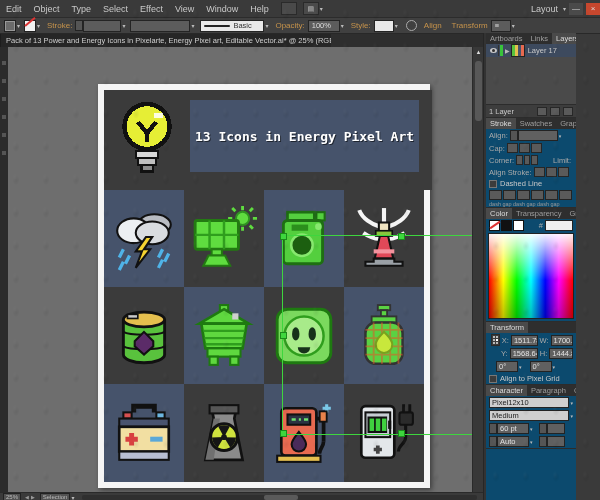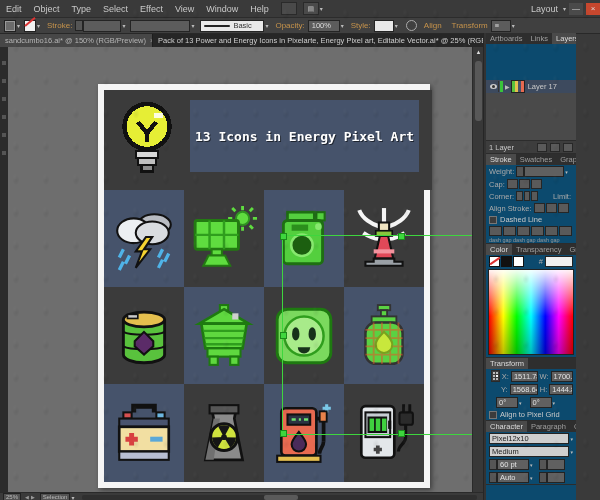--- a/index.html
+++ b/index.html
@@ -92,21 +92,21 @@
   .section{border-bottom:1px solid #2c2c2c;overflow:hidden;}
   .row{display:flex;align-items:center;padding:1px 3px;}
   .lab{color:#aaa;margin-right:2px;white-space:nowrap;}
   .fbox{background:#606060;border:1px solid #232323;color:#e2e2e2;height:9px;line-height:9px;
         padding:0 2px;white-space:nowrap;overflow:hidden;}
   .stepper{width:6px;height:9px;background:#555;border:1px solid #232323;color:#bbb;font-size:4px;
            display:flex;flex-direction:column;align-items:center;justify-content:center;line-height:3px;}
   .minibtn{width:9px;height:8px;background:#5a5a5a;border:1px solid #262626;margin-right:1px;}
   .ddz{font-size:5px;color:#bbb;margin-left:1px;}
   
-  .layerrow{display:flex;align-items:center;background:#3d4a5e;height:13px;padding:0 2px;margin-top:36px;}
+  .layerrow{display:flex;align-items:center;background:#3d4a5e;height:13px;padding:0 2px;}
   .eyebox{width:10px;height:11px;border-right:1px solid #333;display:flex;align-items:center;justify-content:center;}
   .eye{width:7px;height:5px;background:#ccc;border-radius:50%;position:relative;}
   .eye::after{content:"";position:absolute;left:2px;top:1px;width:3px;height:3px;background:#333;border-radius:50%;}
   .lcolor{width:3px;height:11px;background:#39c43a;margin:0 1px;}
   .ltri{font-size:6px;color:#bbb;margin:0 1px;}
   .lthumb{width:12px;height:11px;border:1px solid #222;margin-right:3px;
      background:linear-gradient(90deg,#59c23d 0 25%,#e5bf4e 0 50%,#46536b 0 75%,#e86a50 0);}
   .layers-space{height:47px;background:#4a4a4a;}
   .layers-foot{display:flex;align-items:center;height:12px;background:#3d3d3d;padding:0 3px;border-top:1px solid #2c2c2c;}
   .footico{width:8px;height:7px;background:#5a5a5a;border:1px solid #272727;margin-left:3px;}
@@ -187,24 +187,20 @@
     <span class="cb-box white" style="width:12px"></span>
     <span class="cb-dd">▾</span>
     <span class="cb-circle"></span>
     <span class="cb-label">Align</span>
     <span class="cb-label">Transform</span>
     <span class="cb-box" style="width:12px">≡</span>
     <span class="cb-dd">▾</span>
   </div>
 
   <div class="tabbar">
-    <div class="doctab t1">
-      <span>sandcumbo16.ai* @ 150% (RGB/Preview)</span>
-      <span class="x">×</span>
-    </div>
     <div class="doctab t2">
       <span>Pack of 13 Power and Energy Icons in Pixelarte, Energy Pixel art, Editable Vector.ai* @ 25% (RGB/Preview)</span>
 
     </div>
   </div>
 
   <div class="leftstrip">
       <i></i>
       <i></i>
       <i></i>
@@ -455,21 +451,21 @@
       </div>
     </div>
 
     <div class="section">
       <div class="ptabs">
         <span class="ptab active">Stroke</span>
         <span class="ptab">Swatches</span>
         <span class="ptab">Graphic Styles</span>
       </div>
       <div class="row">
-        <span class="lab">Weight:</span>
+        <span class="lab">Align:</span>
         <span class="stepper"></span>
         <span class="fbox" style="width:34px"></span>
         <span class="ddz">▾</span>
       </div>
       <div class="row">
         <span class="lab">Cap:</span>
         <span class="minibtn"></span>
         <span class="minibtn"></span>
         <span class="minibtn"></span>
       </div>

